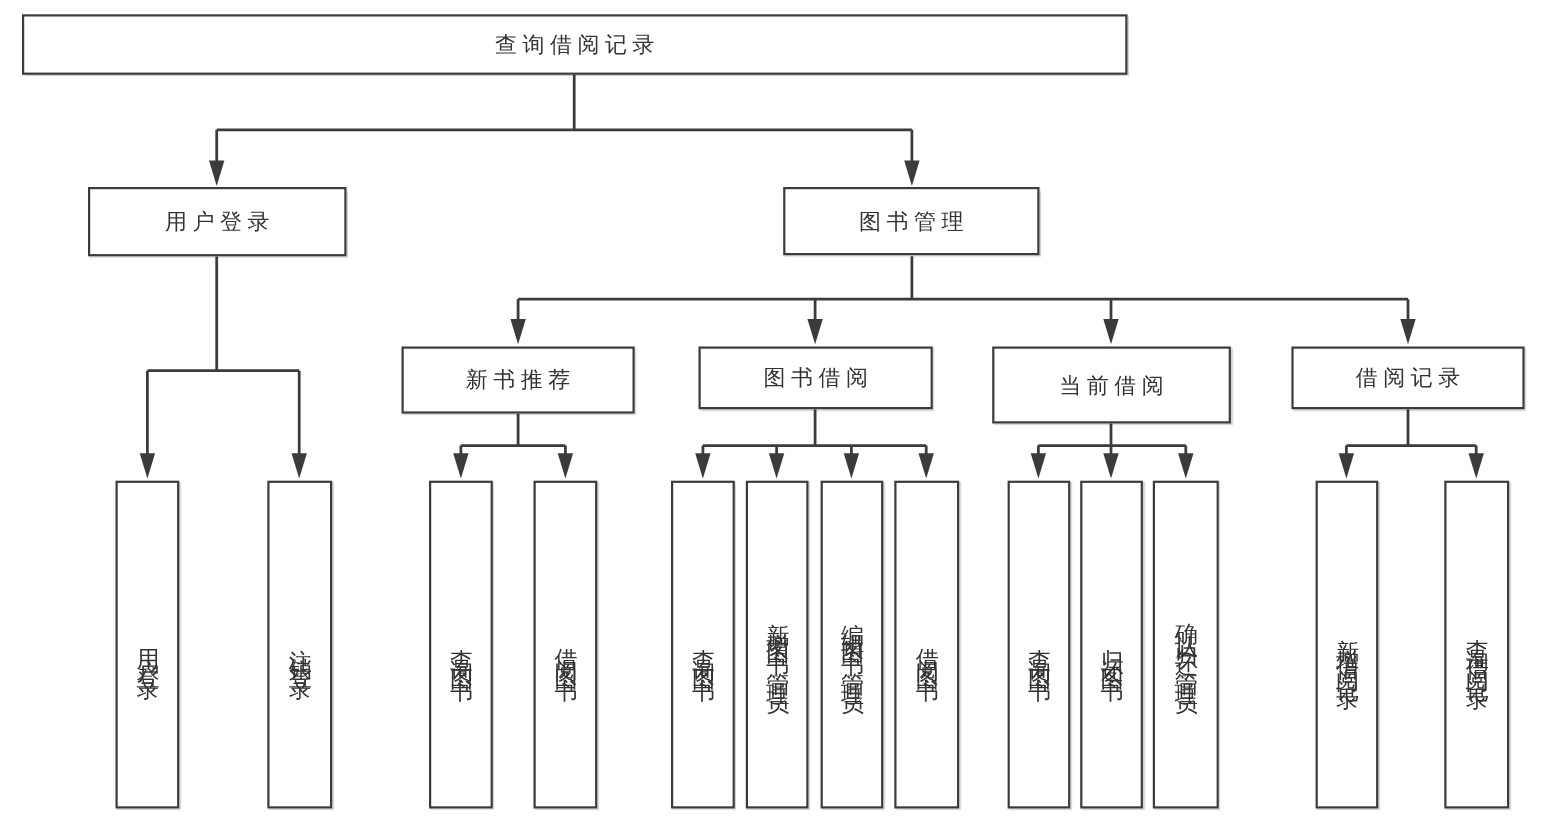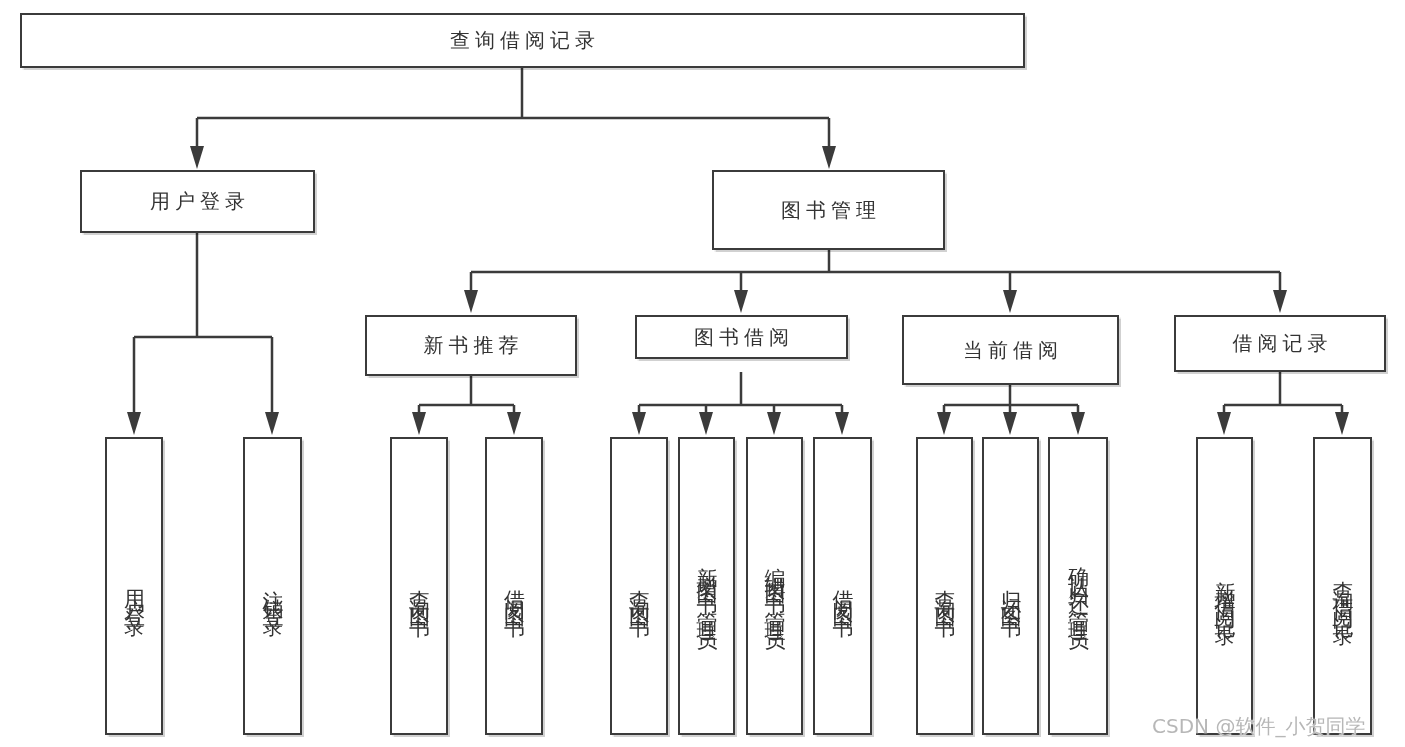--- a/index.html
+++ b/index.html
@@ -117,28 +117,28 @@
     </g>
   </svg>
 
   <div class="node h" style="left:20px; top:13px; width:1005px; height:55px;">
     <span class="label">查询借阅记录</span>
   </div>
 
   <div class="node h" style="left:80px; top:170px; width:235px; height:63px;">
     <span class="label">用户登录</span>
   </div>
-  <div class="node h" style="left:712px; top:170px; width:233px; height:80px;">
+  <div class="node h" style="left:712px; top:170px; width:233px; height:62px;">
     <span class="label">图书管理</span>
   </div>
 
   <div class="node h" style="left:365px; top:315px; width:212px; height:61px;">
     <span class="label">新书推荐</span>
   </div>
-  <div class="node h" style="left:635px; top:315px; width:213px; height:44px;">
+  <div class="node h" style="left:635px; top:315px; width:213px; height:57px;">
     <span class="label">图书借阅</span>
   </div>
   <div class="node h" style="left:902px; top:315px; width:217px; height:70px;">
     <span class="label">当前借阅</span>
   </div>
   <div class="node h" style="left:1174px; top:315px; width:212px; height:57px;">
     <span class="label">借阅记录</span>
   </div>
 
   <div class="node v" style="left:105px; top:437px; width:58px; height:298px;">
@@ -178,15 +178,14 @@
     <span class="label">确认归还（管理员）</span>
   </div>
 
   <div class="node v" style="left:1196px; top:437px; width:57px; height:298px;">
     <span class="label">新增借阅记录</span>
   </div>
   <div class="node v" style="left:1313px; top:437px; width:59px; height:298px;">
     <span class="label">查询借阅记录</span>
   </div>
 
-  <div class="watermark">CSDN @软件_小贺同学</div>
 
 </div>
 
 </body></html>

